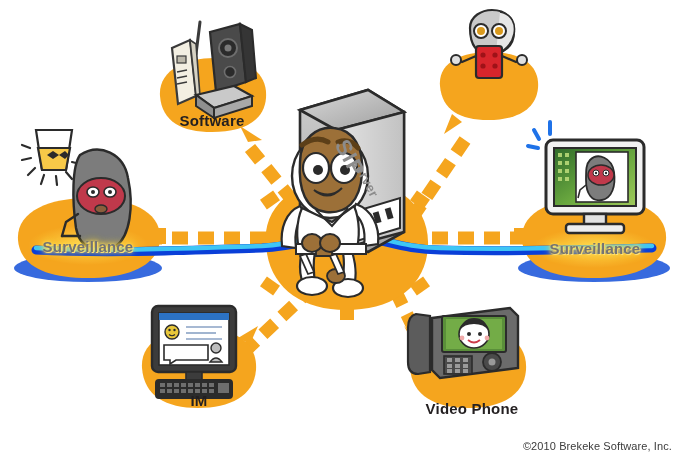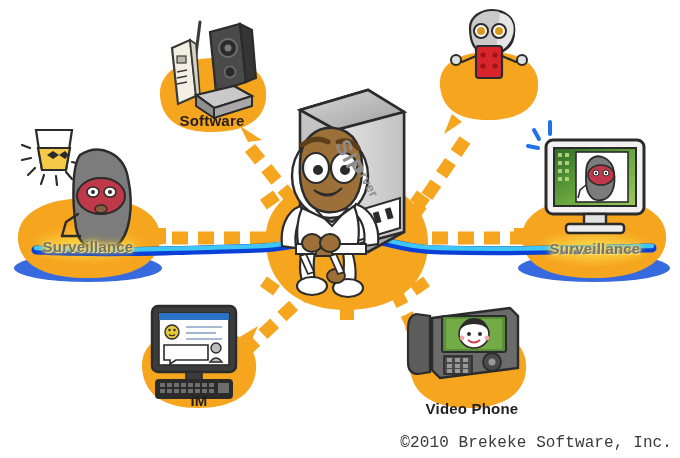--- a/index.html
+++ b/index.html
@@ -46,23 +46,23 @@
     text-shadow:
       0 0 3px #ffe060,
       0 0 6px #ffd84a,
       0 0 9px #ffcf30,
       1px 1px 0 #ffe9a0;
   }
   #copyright {
     position: absolute;
     right: 8px;
     bottom: 6px;
-    font-size: 16px;
+    font-size: 11px;
     color: #3b3b3b;
-    font-family: Liberation Mono, monospace;
+    font-family: Liberation Sans, sans-serif;
     letter-spacing: 0.1px;
     white-space: nowrap;
   }
   #server-text-sip, #server-text-server {
     position: absolute;
     color: #8c8c8c;
     font-weight: 700;
     pointer-events: none;
     font-family: "Liberation Sans", sans-serif;
   }

